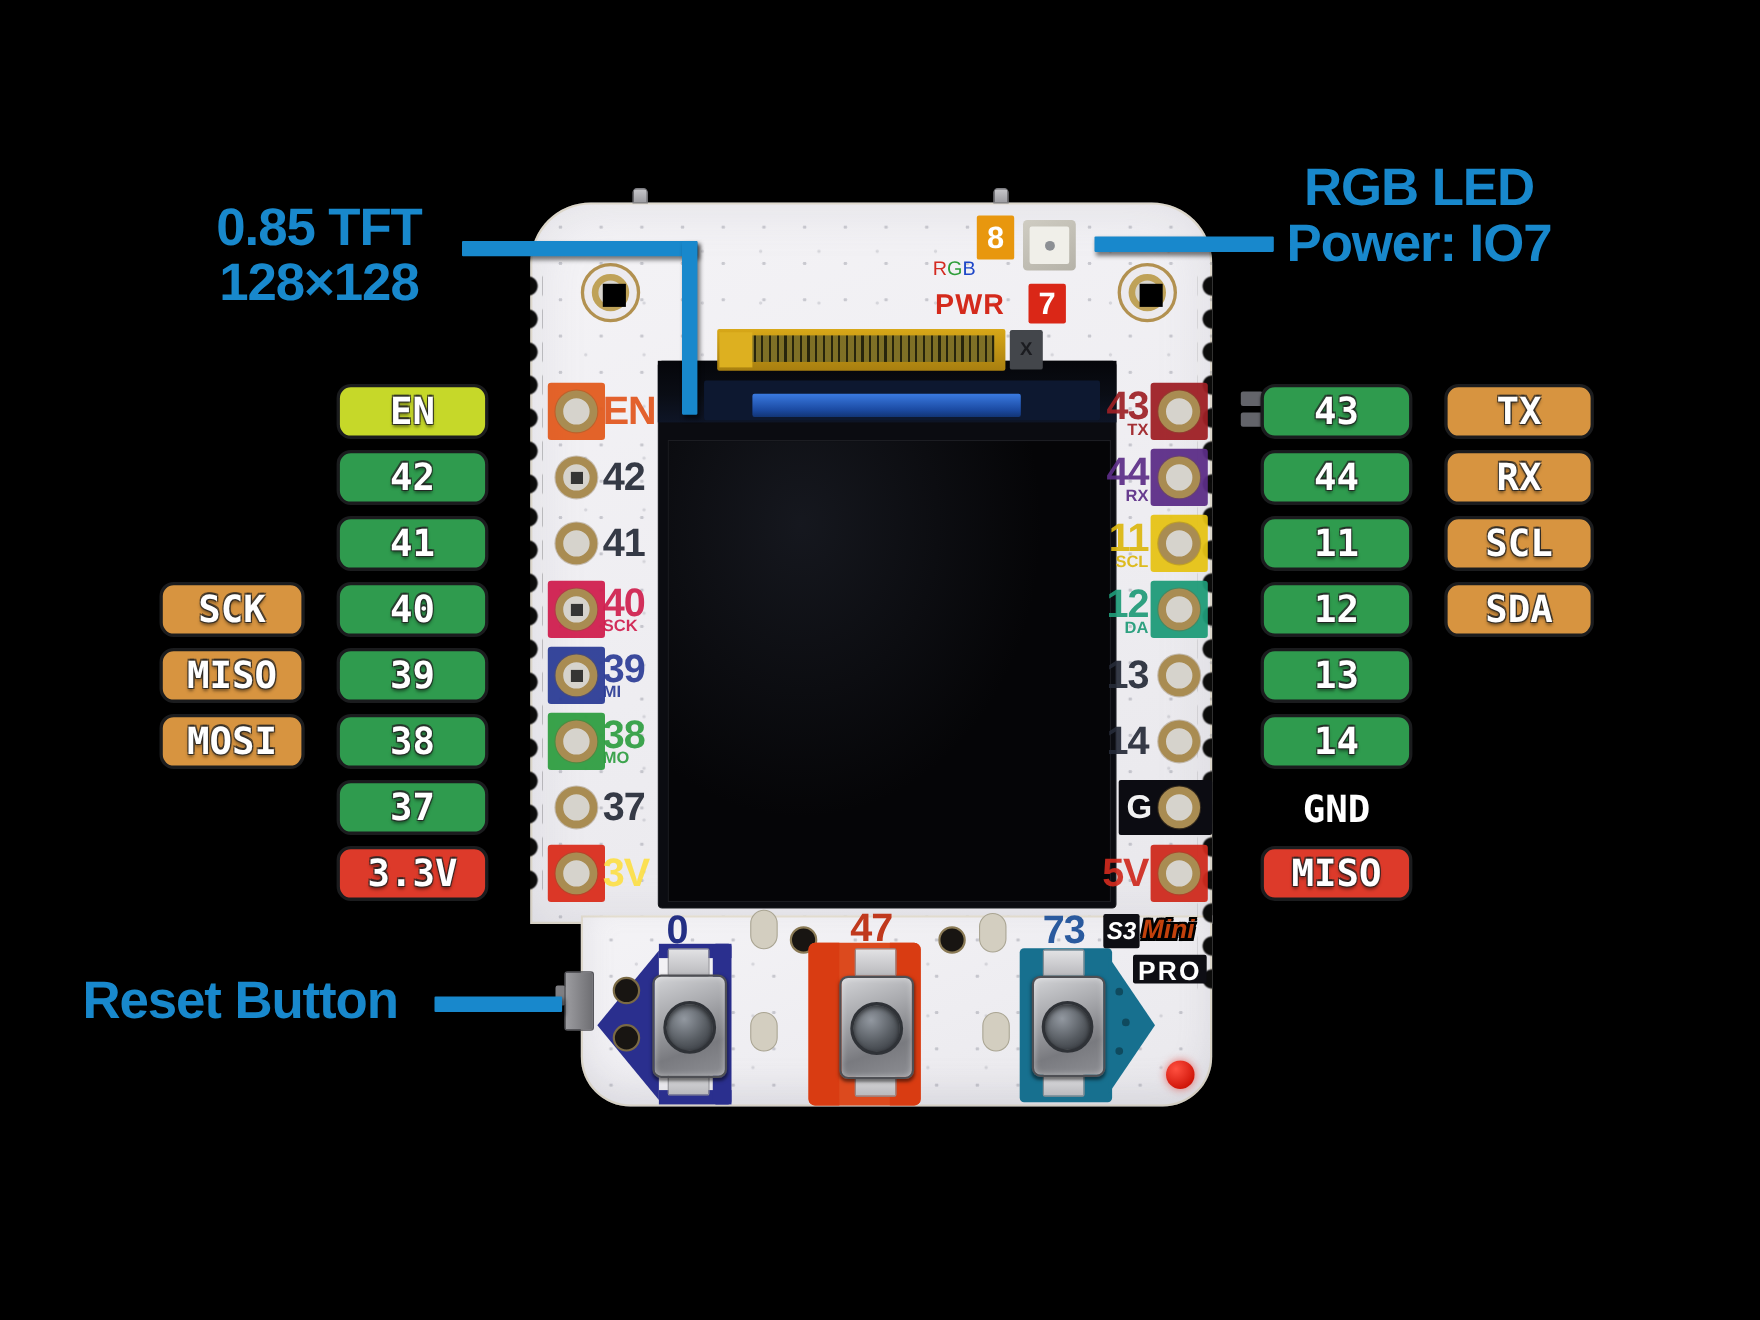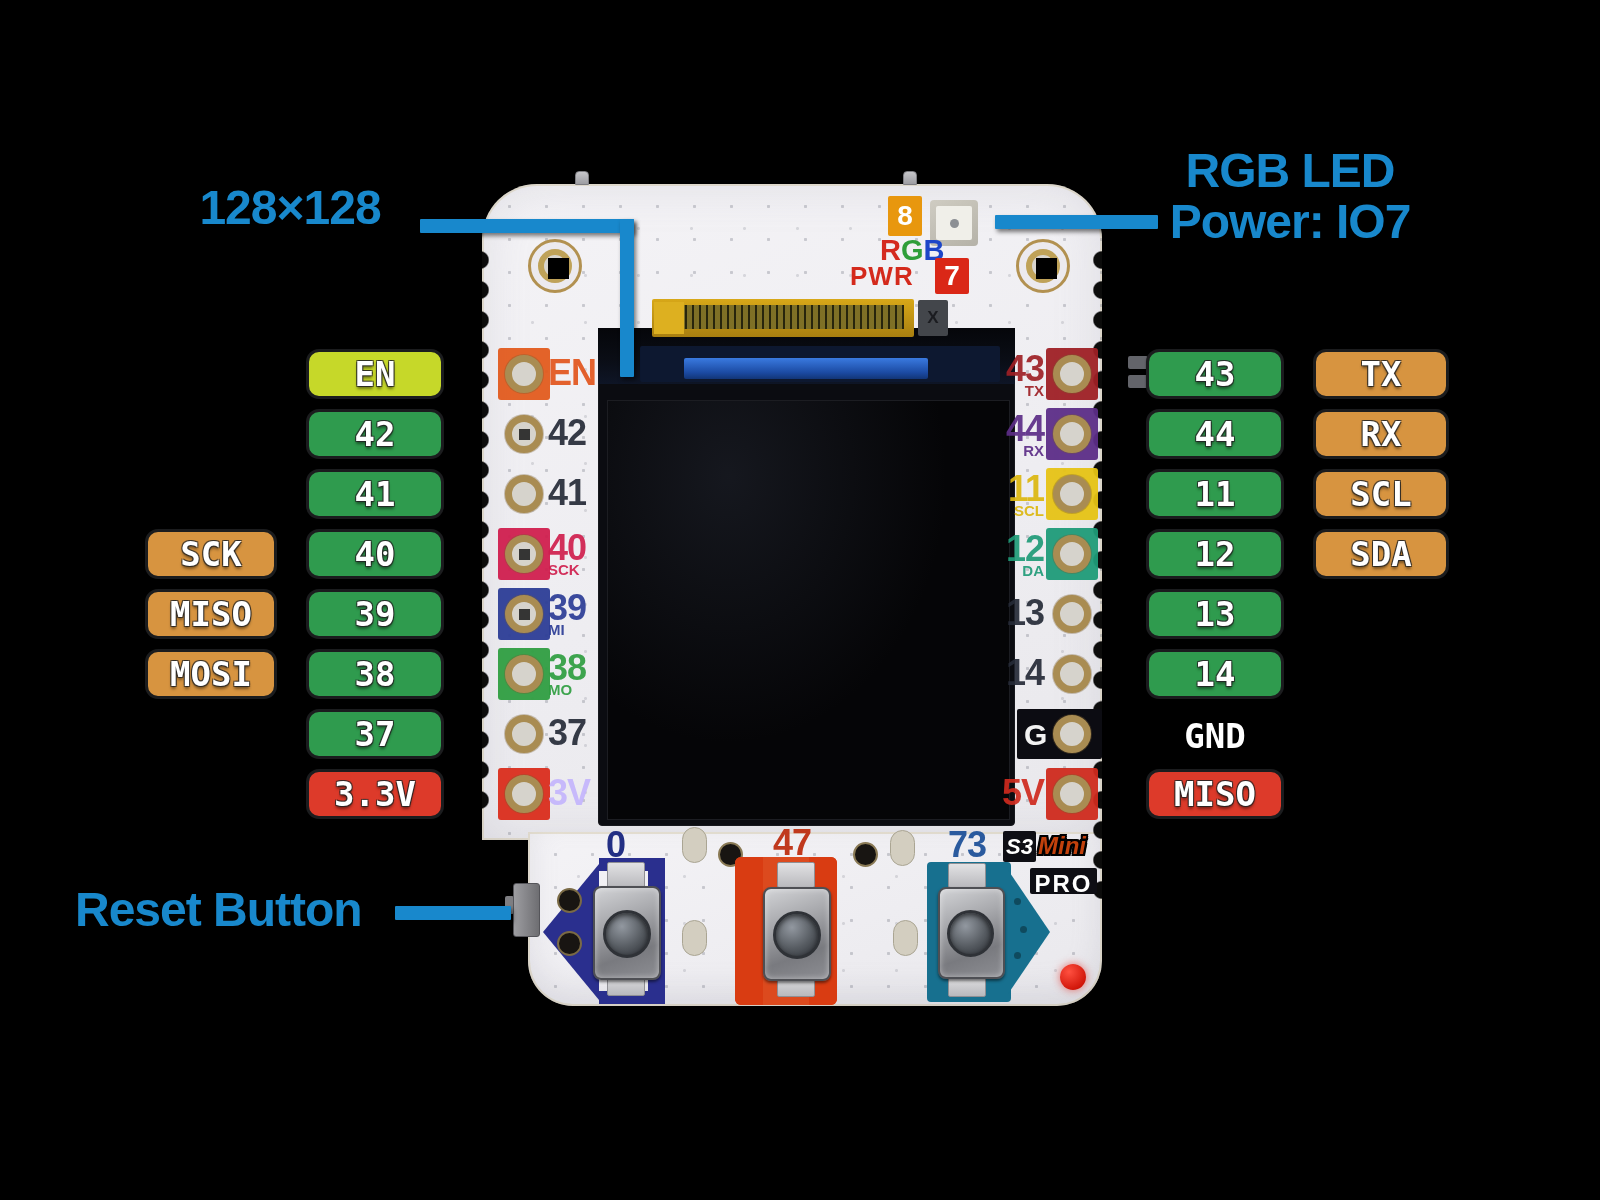--- a/index.html
+++ b/index.html
@@ -63,21 +63,21 @@
   .gray-comp{left:918px;top:300px;width:30px;height:36px;background:#43464b;border-radius:2px;
           color:#1b1c20;font-size:17px;font-weight:bold;text-align:center;line-height:36px;}
 
   
   .io-badge{width:34px;border-radius:2px;color:#fff;font-size:28px;font-weight:bold;
             text-align:center;}
   .led{left:930px;top:200px;width:48px;height:46px;border-radius:4px;
        background:linear-gradient(150deg,#cfccc2,#b5b2a8);}
   .led .in{position:absolute;left:6px;top:6px;width:36px;height:34px;background:#f0efe9;border-radius:2px;}
   .led .dot{position:absolute;left:20px;top:19px;width:9px;height:9px;background:#8c8f94;border-radius:50%;}
-  .rgb-txt{left:880px;top:234px;font-size:29px;font-weight:bold;letter-spacing:0;}
+  .rgb-txt{left:848px;top:234px;font-size:18px;font-weight:normal;letter-spacing:0;}
   .pwr-txt{left:850px;top:261px;font-size:26px;font-weight:bold;color:#d42a1c;letter-spacing:1px;}
 
   
   .oval{width:25px;height:36px;border-radius:13px;background:#d3cec0;border:1px solid #aaa593;}
   .bdot{width:25px;height:25px;border-radius:50%;background:#181512;border:2px solid #8a7a55;}
   .tri-l{width:0;height:0;border-style:solid;border-color:transparent;}
   .metal{background:linear-gradient(160deg,#d2d3d6 0%,#a8a9ad 35%,#797a7f 70%,#8d8e93 100%);
          border:2px solid #4e4f54;border-radius:8px;
          box-shadow:inset 0 0 6px rgba(255,255,255,.45),0 2px 3px rgba(0,0,0,.5);}
   .mcirc{border-radius:50%;border:3px solid #2f3237;
@@ -196,21 +196,21 @@
       <span class="n">39</span>
       <span class="s">MI</span>
     </div>
   <div class="abs silk" style="left:548px;top:652px;color:#2f9e41;">
       <span class="n">38</span>
       <span class="s">MO</span>
     </div>
   <div class="abs silk" style="left:548px;top:717px;color:#262b38;">
       <span class="n">37</span>
     </div>
-  <div class="abs silk" style="left:548px;top:777px;color:#c4b5fd;">
+  <div class="abs silk" style="left:548px;top:777px;color:#fde047;">
       <span class="n">3V</span>
     </div>
 
   <div class="abs sq" style="left:1046px;top:348px;background:#9e2025;"></div>
   <div class="abs sq" style="left:1046px;top:408px;background:#5c2d87;"></div>
   <div class="abs sq" style="left:1046px;top:468px;background:#e6c315;"></div>
   <div class="abs sq" style="left:1046px;top:528px;background:#1f9b78;"></div>
   <div class="abs gpatch" style="left:1017px;top:709px;width:85px;height:50px;">
     <span class="g">G</span>
   </div>
@@ -331,20 +331,21 @@
   <div class="abs badge b-orange" style="left:1313px;top:409px;width:136px;">RX</div>
   <div class="abs badge b-orange" style="left:1313px;top:469px;width:136px;">SCL</div>
   <div class="abs badge b-orange" style="left:1313px;top:529px;width:136px;">SDA</div>
 
   <div class="abs callout" style="left:420px;top:219px;width:214px;height:14px;"></div>
   <div class="abs callout" style="left:620px;top:219px;width:14px;height:158px;"></div>
   <div class="abs callout" style="left:995px;top:215px;width:163px;height:14px;"></div>
   <div class="abs callout" style="left:395px;top:906px;width:116px;height:14px;"></div>
 
   <div class="abs ann" style="left:150px;top:183px;width:280px;text-align:center;">
+    <div>0.85 TFT</div>
     <div>128×128</div>
   </div>
   <div class="abs ann" style="left:1125px;top:145px;width:330px;text-align:center;line-height:51px;">
     <div>RGB LED</div>
     <div>Power: IO7</div>
   </div>
   <div class="abs ann" style="left:75px;top:885px;white-space:nowrap;">Reset Button</div>
 
 </div>
 

